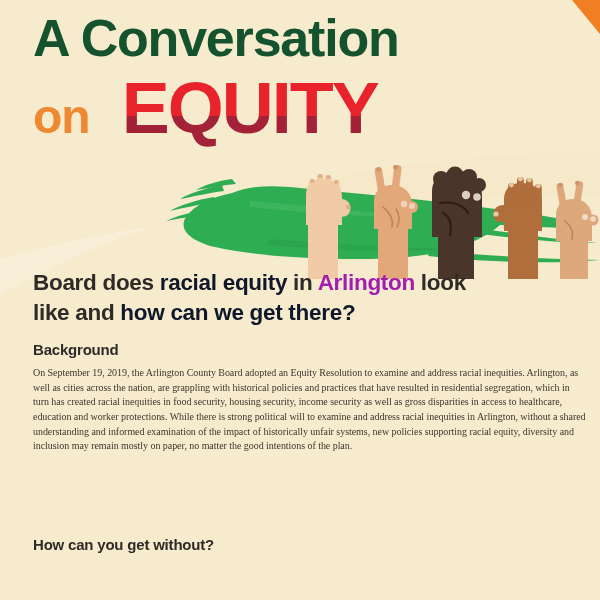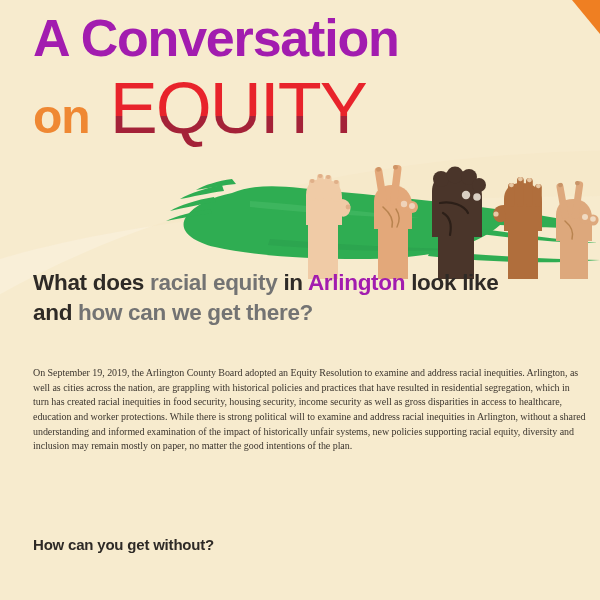--- a/index.html
+++ b/index.html
@@ -39,21 +39,21 @@
     width: 600px;
   }
 
   .line-1 {
     position: absolute;
     left: 33px;
     top: 12px;
     font-size: 52px;
     font-weight: bold;
     letter-spacing: -1.2px;
-    color: #a21caf;
+    color: #14532d;
     white-space: nowrap;
     line-height: 1;
   }
 
   .line-2 {
     position: absolute;
     left: 33px;
     top: 72px;
     height: 68px;
     white-space: nowrap;
@@ -64,23 +64,23 @@
     font-size: 48px;
     font-weight: bold;
     color: #ef8833;
     letter-spacing: -1px;
     vertical-align: baseline;
   }
 
   
   .word-equity {
     font-size: 72px;
-    font-weight: normal;
+    font-weight: bold;
     letter-spacing: -2px;
-    margin-left: 20px;
+    margin-left: 32px;
     background-image: linear-gradient(
         to bottom,
         #e8232b 0%,
         #e8232b 60%,
         #a42238 60%,
         #a42238 100%);
     -webkit-background-clip: text;
     background-clip: text;
     color: transparent;
     -webkit-text-fill-color: transparent;
@@ -100,21 +100,21 @@
     position: absolute;
     left: 33px;
     top: 268px;
     width: 470px;
     font-size: 22.5px;
     font-weight: bold;
     line-height: 1.34;
     color: #2e2a26;
     letter-spacing: -0.3px;
   }
-  .q-green  { color: #737373; }
+  .q-green  { color: #0f172a; }
   .q-orange { color: #a21caf; }
 
   
   .section-title {
     position: absolute;
     left: 33px;
     font-size: 15px;
     font-weight: bold;
     color: #2e2a26;
     letter-spacing: -0.2px;
@@ -275,19 +275,20 @@
       <circle cx="585" cy="62" r="3.0" fill="#f0dac2"></circle>
       <circle cx="593" cy="64" r="2.8" fill="#f0dac2"></circle>
 
       <path d="M 565 66 C 571 71 574 77 572 84" stroke="#b8834f" stroke-width="1.5" fill="none" stroke-linecap="round"></path>
 
       <rect x="558" y="28" width="4.8" height="4.2" rx="2.1" fill="#c89468" transform="rotate(-10 560 30)"></rect>
       <rect x="575" y="26" width="4.8" height="4.2" rx="2.1" fill="#c89468" transform="rotate(8 577 28)"></rect>
     </g>
   </svg>
 
-  <div class="question"><span>What does </span><span class="q-green">racial equity</span><span> in </span><span class="q-orange">Arlington</span><span> look like and </span><span class="q-green">how can we get there?</span></div>
-
+  <div class="question"><span>Board does </span><span class="q-green">racial equity</span><span> in </span><span class="q-orange">Arlington</span><span> look like and </span><span class="q-green">how can we get there?</span></div>
+
+  <div class="section-title" id="background-title">Background</div>
   <div class="body-text" id="background-body">On September 19, 2019, the Arlington County Board adopted an Equity Resolution to examine and address racial inequities. Arlington, as well as cities across the nation, are grappling with historical policies and practices that have resulted in residential segregation, which in turn has created racial inequities in food security, housing security, income security as well as gross disparities in access to healthcare, education and worker protections. While there is strong political will to examine and address racial inequities in Arlington, without a shared understanding and informed examination of the impact of historically unfair systems, new policies supporting racial equity, diversity and inclusion may remain mostly on paper, no matter the good intentions of the plan.</div>
 
   <div class="section-title" id="involved-title">How can you get without?</div>
 
 </div>
 
 </body></html>

